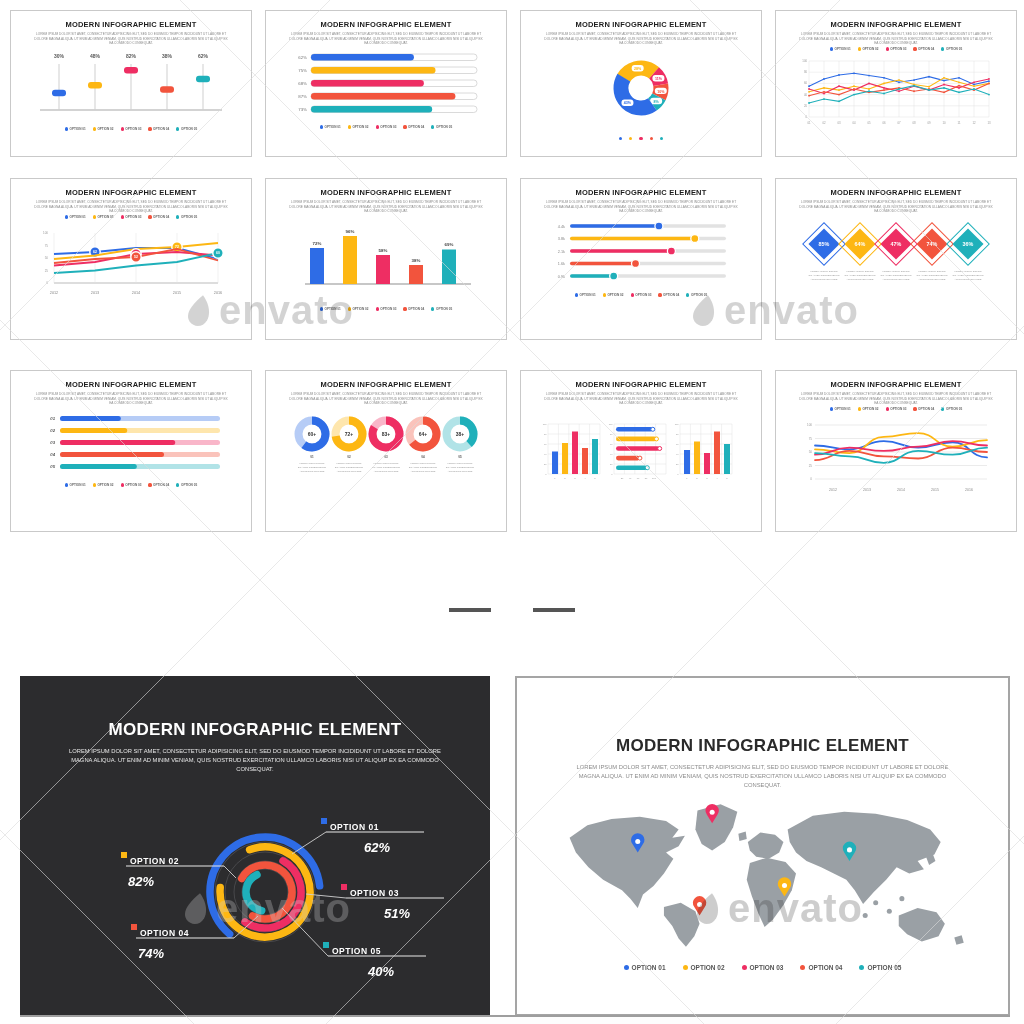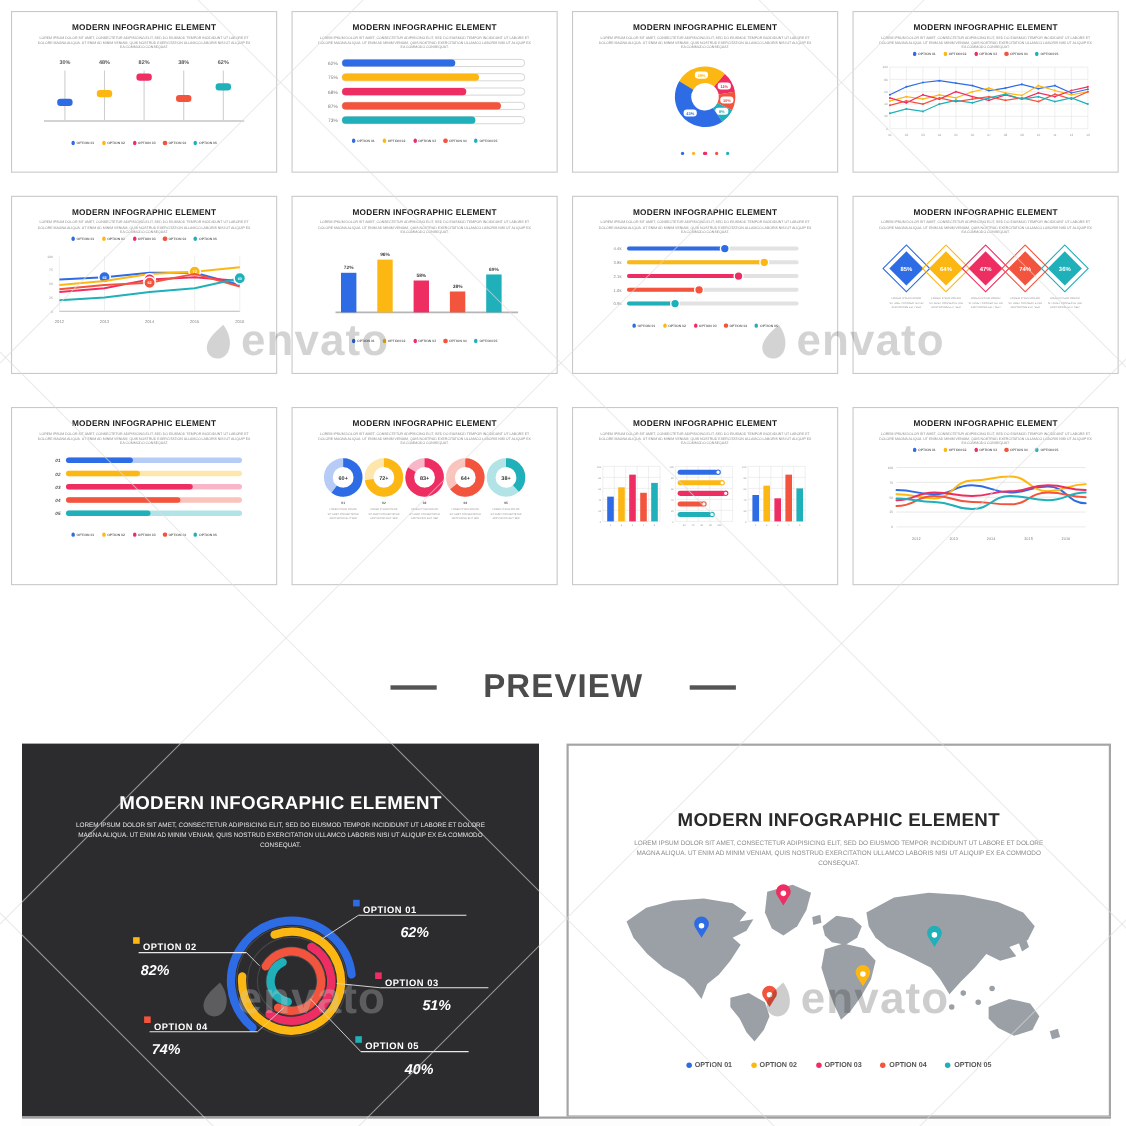--- a/index.html
+++ b/index.html
@@ -726,21 +726,20 @@
               <text x="110" y="78" font-size="3.5" fill="#888" text-anchor="middle" font-family="Liberation Sans, sans-serif">2014</text>
               <text x="144" y="78" font-size="3.5" fill="#888" text-anchor="middle" font-family="Liberation Sans, sans-serif">2015</text>
               <text x="178" y="78" font-size="3.5" fill="#888" text-anchor="middle" font-family="Liberation Sans, sans-serif">2016</text>
             </svg></div>
         </div>
       </div>
     </div>
 
   <div class="ph">
     <span class="dash"></span>
-    <span class="pht">PREVIEW</span>
     <span class="dash"></span>
   </div>
 
   <div class="previews">
     <div class="dark-slide">
       <div class="d-title">MODERN INFOGRAPHIC ELEMENT</div>
       <div class="d-body">LOREM IPSUM DOLOR SIT AMET, CONSECTETUR ADIPISICING ELIT, SED DO EIUSMOD TEMPOR INCIDIDUNT UT LABORE ET DOLORE MAGNA ALIQUA. UT ENIM AD MINIM VENIAM, QUIS NOSTRUD EXERCITATION ULLAMCO LABORIS NISI UT ALIQUIP EX EA COMMODO CONSEQUAT.</div>
       <svg id="radialSvg" width="470" height="232" viewBox="0 0 470 232">
           <circle cx="245" cy="118" r="50" fill="none" stroke="#48484b" stroke-width="1"></circle>
           <circle cx="245" cy="118" r="40" fill="none" stroke="#48484b" stroke-width="1"></circle>

